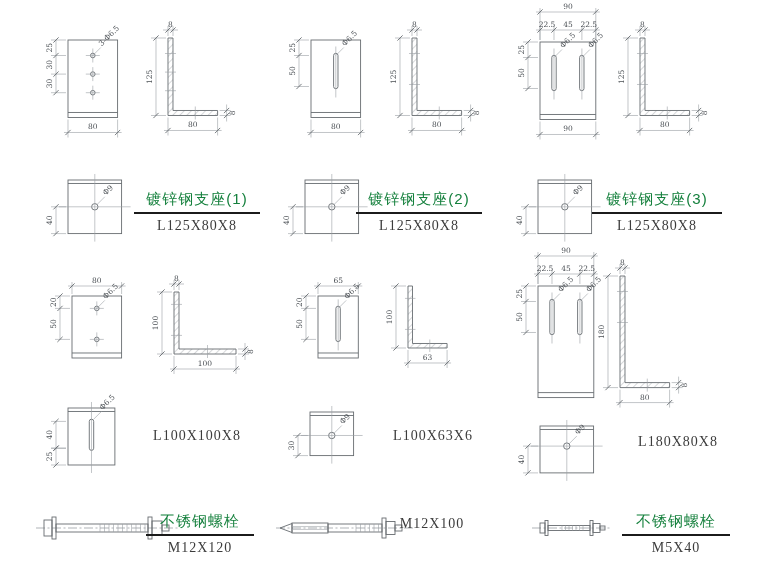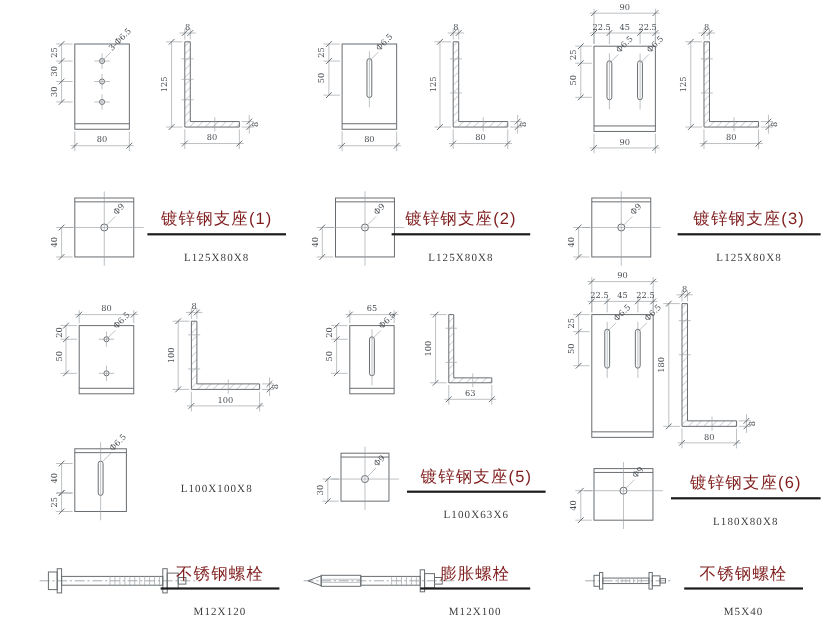--- a/index.html
+++ b/index.html
@@ -4,23 +4,23 @@
 <style>
   html,body{margin:0;padding:0;background:#fff;}
   #sheet{position:relative;width:760px;height:570px;background:#ffffff;overflow:hidden;
          font-family:"Liberation Sans",sans-serif;}
   svg.cad{position:absolute;overflow:visible;}
   .ln{stroke:#676c70;stroke-width:0.9;fill:none;}
   .lt{stroke:#9aa0a5;stroke-width:0.6;fill:none;}
   .cl{stroke:#8d9298;stroke-width:0.7;fill:none;stroke-dasharray:9 2.5 2 2.5;}
   .tx{fill:#4a4f54;font:7.5px "DejaVu Serif",serif;}
   .tblock{position:absolute;text-align:center;}
-  .t1{font-size:15px;color:#7f1d1d;border-bottom:2px solid #1b1b1b;padding-bottom:3px;
+  .t1{font-size:15px;color:#15803d;border-bottom:2px solid #1b1b1b;padding-bottom:3px;
       letter-spacing:1px;white-space:nowrap;}
-  .t2{font-family:"Liberation Serif",serif;font-size:10px;color:#3c3c3c;padding-top:15px;letter-spacing:1px;}
+  .t2{font-family:"Liberation Serif",serif;font-size:14px;color:#3c3c3c;padding-top:4px;letter-spacing:1px;}
 </style>
 </head>
 <body>
 
 <div id="sheet">
 
   <svg class="cad" style="left:36px;top:24px" width="117.6" height="119.5" viewBox="0 0 117.6 119.5">
       <rect x="32" y="16" width="49.6" height="77.5" class="ln"></rect>
       <line x1="32" y1="88.5" x2="81.6" y2="88.5" class="ln"></line>
       <line x1="20" y1="16" x2="20" y2="68.7" class="lt"></line>
@@ -275,21 +275,21 @@
       <line x1="50.8" y1="2" x2="50.8" y2="69.6" class="lt"></line>
       <line x1="12" y1="34.8" x2="12" y2="61.6" class="lt"></line>
       <line x1="22" y1="34.8" x2="7" y2="34.8" class="lt"></line>
       <path d="M9.4 37.4 L14.6 32.2" class="ln"></path>
       <line x1="22" y1="61.6" x2="7" y2="61.6" class="lt"></line>
       <path d="M9.4 64.2 L14.6 59" class="ln"></path>
       <text class="tx" text-anchor="middle" transform="translate(8 48.2) rotate(-90)">40</text>
       <line x1="52.8" y1="32.8" x2="60.8" y2="24.8" class="lt"></line>
       <text class="tx" text-anchor="start" transform="translate(61.8 23.8) rotate(-45)">Φ9</text>
     </svg>
-  <div class="tblock" style="left:616px;top:190px;width:130px">
+  <div class="tblock" style="left:592px;top:190px;width:130px">
     <div class="t1">镀锌钢支座(3)</div>
     <div class="t2">L125X80X8</div>
   </div>
 
   <svg class="cad" style="left:40px;top:274px" width="117.6" height="96" viewBox="0 0 117.6 96">
       <rect x="32" y="22" width="49.6" height="62" class="ln"></rect>
       <line x1="32" y1="79" x2="81.6" y2="79" class="ln"></line>
       <line x1="20" y1="22" x2="20" y2="65.4" class="lt"></line>
       <line x1="30" y1="22" x2="15" y2="22" class="lt"></line>
       <path d="M17.4 24.6 L22.6 19.4" class="ln"></path>
@@ -427,21 +427,20 @@
       <line x1="12" y1="31.5" x2="12" y2="51.6" class="lt"></line>
       <line x1="22" y1="31.5" x2="7" y2="31.5" class="lt"></line>
       <path d="M9.4 34.1 L14.6 28.9" class="ln"></path>
       <line x1="22" y1="51.6" x2="7" y2="51.6" class="lt"></line>
       <path d="M9.4 54.2 L14.6 49" class="ln"></path>
       <text class="tx" text-anchor="middle" transform="translate(8 41.5) rotate(-90)">30</text>
       <line x1="47.8" y1="29.5" x2="55.8" y2="21.5" class="lt"></line>
       <text class="tx" text-anchor="start" transform="translate(56.8 20.5) rotate(-45)">Φ9</text>
     </svg>
   <div class="tblock" style="left:370px;top:424px;width:126px">
-    <div class="t1">镀锌钢支座(5)</div>
     <div class="t2">L100X63X6</div>
   </div>
 
   <svg class="cad" style="left:506px;top:250px" width="123.8" height="159.6" viewBox="0 0 123.8 159.6">
       <rect x="32" y="36" width="55.8" height="111.6" class="ln"></rect>
       <line x1="32" y1="142.6" x2="87.8" y2="142.6" class="ln"></line>
       <line x1="20" y1="36" x2="20" y2="82.5" class="lt"></line>
       <line x1="30" y1="36" x2="15" y2="36" class="lt"></line>
       <path d="M17.4 38.6 L22.6 33.4" class="ln"></path>
       <line x1="30" y1="51.5" x2="15" y2="51.5" class="lt"></line>
@@ -521,21 +520,20 @@
       <line x1="12" y1="28.1" x2="12" y2="54.9" class="lt"></line>
       <line x1="22" y1="28.1" x2="7" y2="28.1" class="lt"></line>
       <path d="M9.4 30.7 L14.6 25.5" class="ln"></path>
       <line x1="22" y1="54.9" x2="7" y2="54.9" class="lt"></line>
       <path d="M9.4 57.5 L14.6 52.3" class="ln"></path>
       <text class="tx" text-anchor="middle" transform="translate(8 41.5) rotate(-90)">40</text>
       <line x1="52.8" y1="26.1" x2="60.8" y2="18.1" class="lt"></line>
       <text class="tx" text-anchor="start" transform="translate(61.8 17.1) rotate(-45)">Φ9</text>
     </svg>
   <div class="tblock" style="left:610px;top:430px;width:136px">
-    <div class="t1">镀锌钢支座(6)</div>
     <div class="t2">L180X80X8</div>
   </div>
 
   <svg class="cad" style="left:34px;top:506px" width="150" height="44" viewBox="0 0 150 44">
       <line x1="2" y1="22" x2="146" y2="22" class="cl"></line>
       <rect x="10" y="14" width="8" height="16" class="ln"></rect>
       <rect x="18" y="11" width="4" height="22" class="ln"></rect>
       <rect x="22" y="18" width="92" height="8" class="ln"></rect>
       <line x1="66" y1="18" x2="66" y2="26" class="lt"></line>
       <line x1="70.5" y1="18" x2="70.5" y2="26" class="lt"></line>
@@ -568,21 +566,20 @@
       <line x1="88.5" y1="18" x2="88.5" y2="26" class="lt"></line>
       <line x1="93" y1="18" x2="93" y2="26" class="lt"></line>
       <line x1="97.5" y1="18" x2="97.5" y2="26" class="lt"></line>
       <line x1="102" y1="18" x2="102" y2="26" class="lt"></line>
       <line x1="106.5" y1="18" x2="106.5" y2="26" class="lt"></line>
       <rect x="110" y="12" width="4" height="20" class="ln"></rect>
       <rect x="114" y="15.5" width="9" height="13" class="ln"></rect>
       <rect x="123" y="19" width="7" height="6" class="ln"></rect>
     </svg>
   <div class="tblock" style="left:382px;top:512px;width:100px">
-    <div class="t1">膨胀螺栓</div>
     <div class="t2">M12X100</div>
   </div>
 
   <svg class="cad" style="left:528px;top:510px" width="90" height="36" viewBox="0 0 90 36">
       <line x1="4" y1="18" x2="84" y2="18" class="cl"></line>
       <rect x="12" y="13" width="5" height="10" class="ln"></rect>
       <rect x="17" y="10.5" width="3" height="15" class="ln"></rect>
       <rect x="20" y="15.5" width="42" height="5" class="ln"></rect>
       <line x1="34" y1="15.5" x2="34" y2="20.5" class="lt"></line>
       <line x1="37.5" y1="15.5" x2="37.5" y2="20.5" class="lt"></line>

